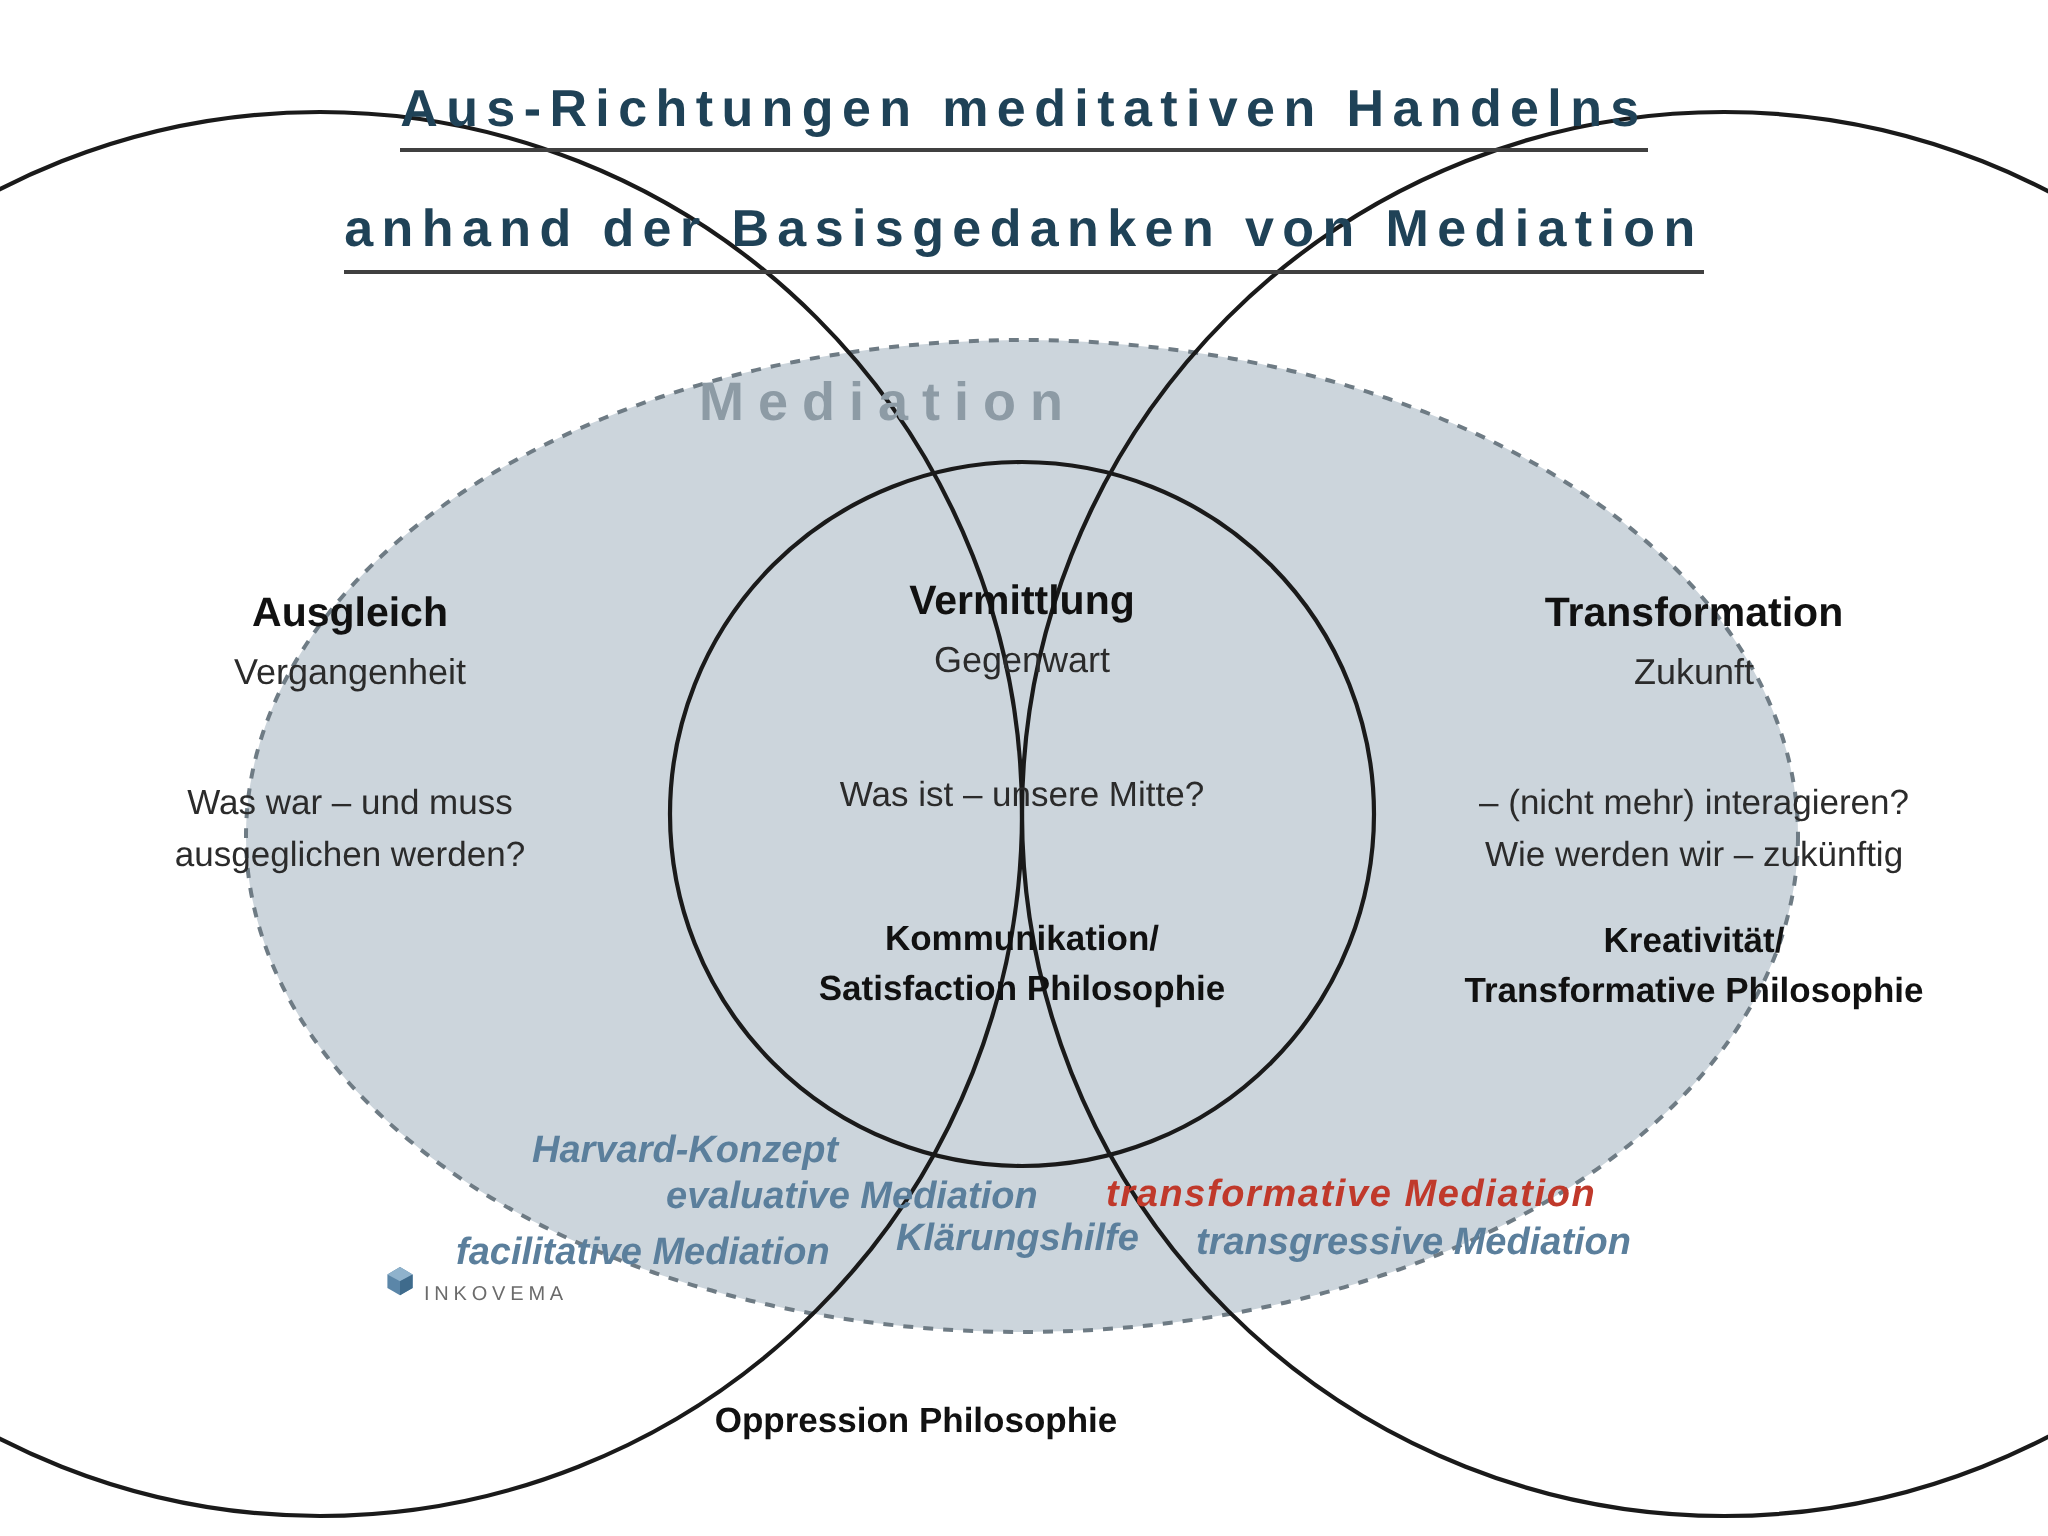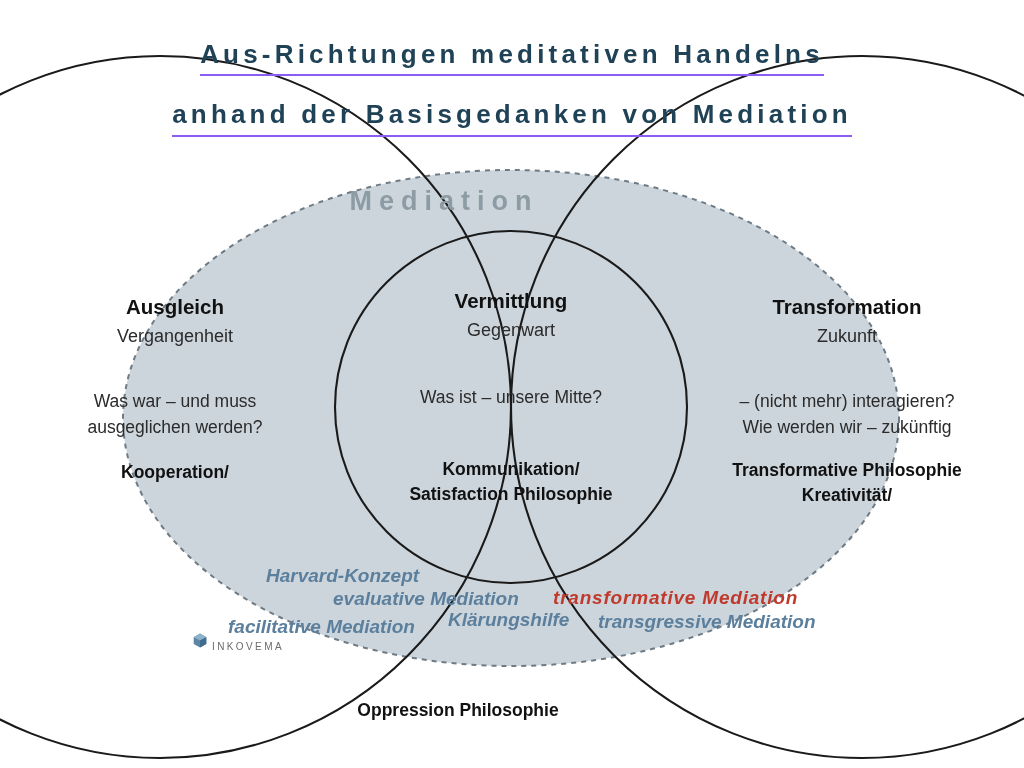--- a/index.html
+++ b/index.html
@@ -23,21 +23,21 @@
     left: 0;
     width: 1024px;
     text-align: center;
   }
   .title-line {
     display: inline-block;
     font-size: 26px;
     font-weight: bold;
     letter-spacing: 4.2px;
     color: #1f4257;
-    border-bottom: 2px solid #8b5cf6;
+    border-bottom: 2px solid #404040;
     padding-bottom: 3px;
     line-height: 1.28;
     white-space: nowrap;
   }
   .title-line.second { margin-top: 22px; }
 
   
   #diagram {
     position: absolute;
     top: 0;
@@ -171,21 +171,20 @@
 <div id="mediation-heading">Mediation</div>
 
 <div class="column col-left">
   <div class="col-title">Ausgleich</div>
   <div class="col-subtitle">Vergangenheit</div>
   <div class="col-question">
     <div>Was war – und muss</div>
     <div>ausgeglichen werden?</div>
   </div>
   <div class="col-philosophy">
-    <div>Kooperation/</div>
   </div>
 </div>
 
 <div class="column col-middle">
   <div class="col-title">Vermittlung</div>
   <div class="col-subtitle">Gegenwart</div>
   <div class="col-question">
     <div>Was ist – unsere Mitte?</div>
   </div>
   <div class="col-philosophy">
@@ -195,22 +194,22 @@
 </div>
 
 <div class="column col-right">
   <div class="col-title">Transformation</div>
   <div class="col-subtitle">Zukunft</div>
   <div class="col-question">
     <div>– (nicht mehr) interagieren?</div>
     <div>Wie werden wir – zukünftig</div>
   </div>
   <div class="col-philosophy">
+    <div>Kreativität/</div>
     <div>Transformative Philosophie</div>
-    <div>Kreativität/</div>
   </div>
 </div>
 
 <div class="school-label" style="left:266px; top:565px;">Harvard-Konzept</div>
 
 <div class="school-label" style="left:333px; top:588px;">evaluative Mediation</div>
 
 <div class="school-label accent" style="left:553px; top:587px;">transformative Mediation</div>
 
 <div class="school-label" style="left:228px; top:616px;">facilitative Mediation</div>

